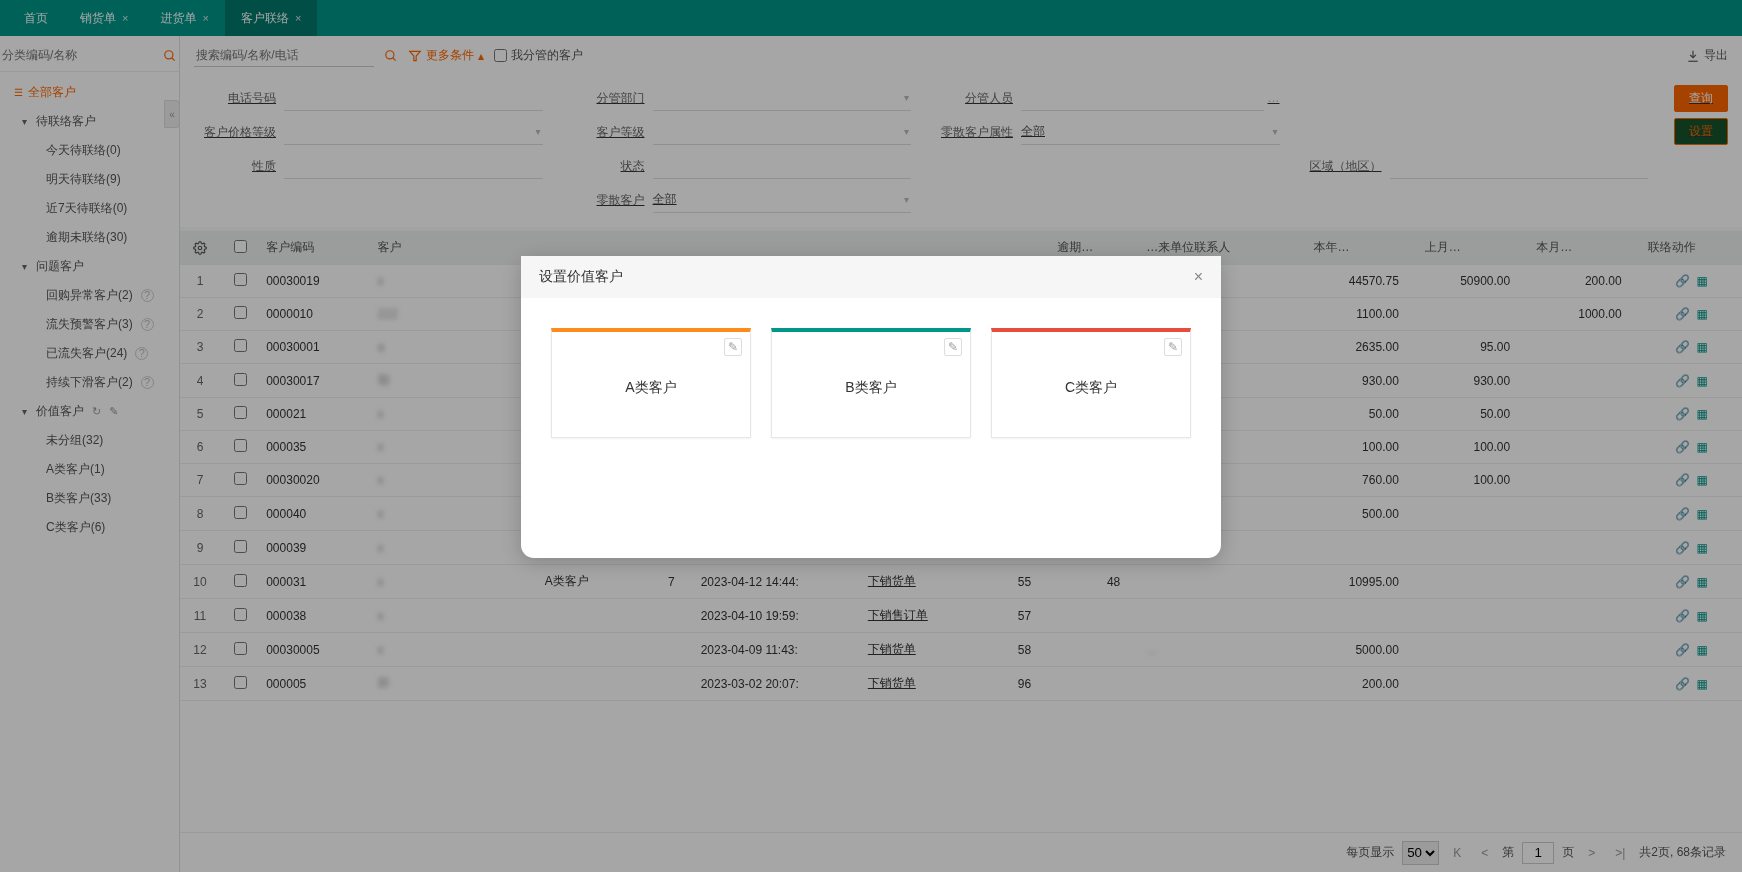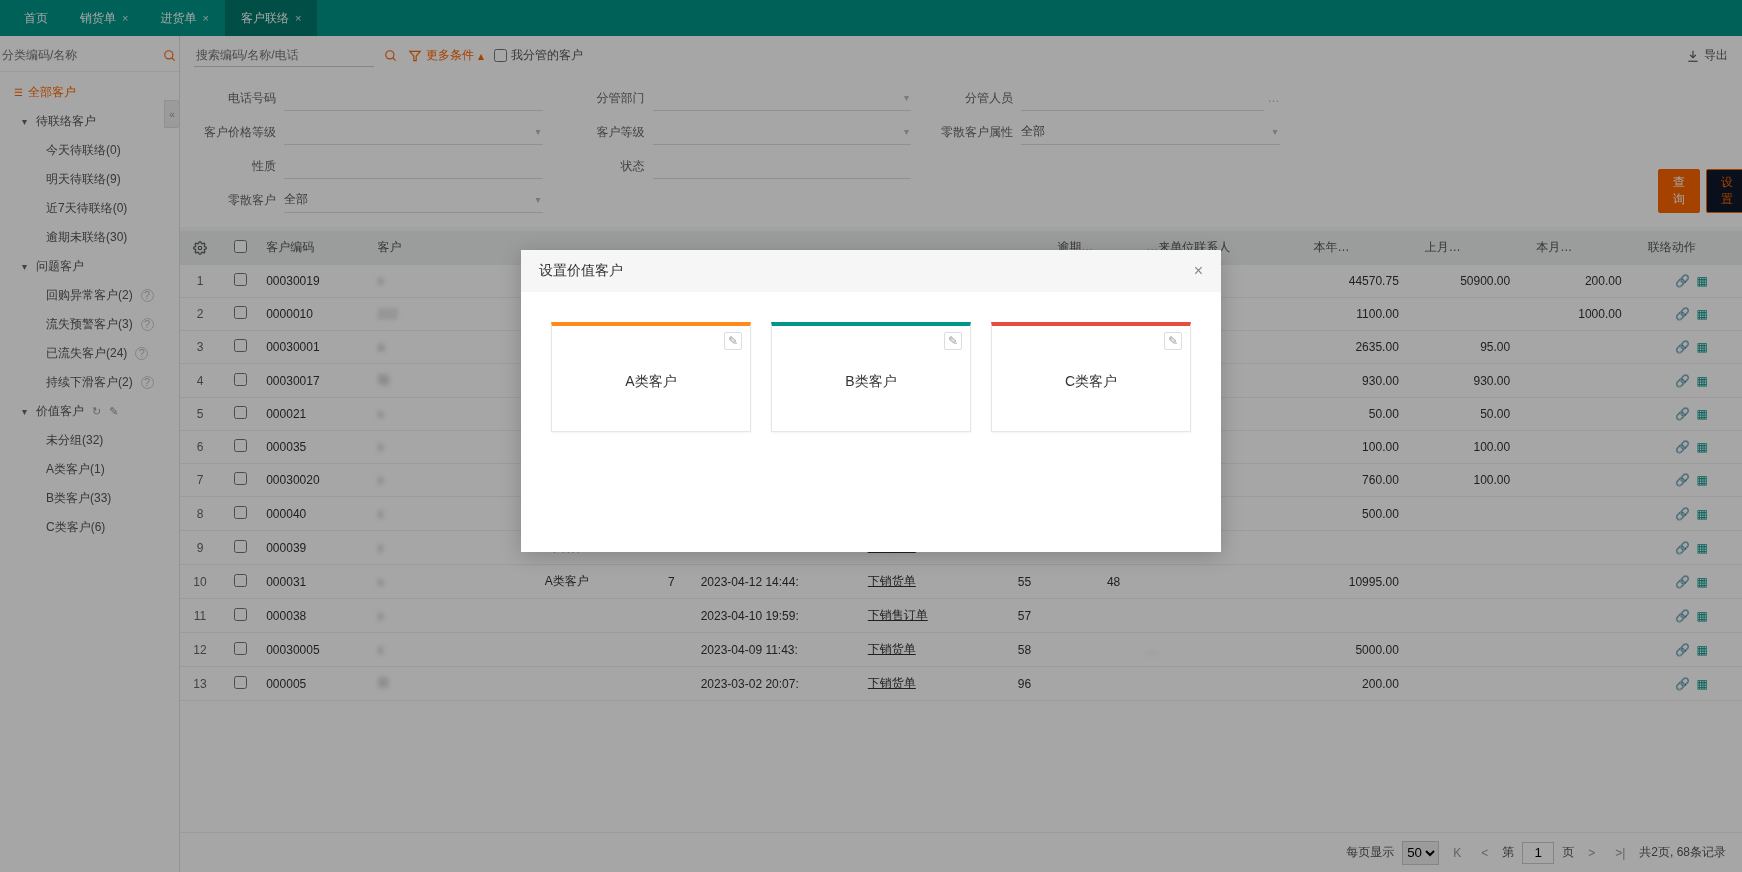--- a/index.html
+++ b/index.html
@@ -37,31 +37,31 @@
 .toolbar { display: flex; align-items: center; padding: 8px 14px; gap: 10px; background: #fff; }
 .toolbar input.search { border: none; border-bottom: 1px solid #ccc; width: 180px; padding: 4px 2px; font-size: 12px; outline: none; }
 .toolbar .search-btn { color: #ff6600; cursor: pointer; }
 .toolbar .more-filter { color: #ff6600; display: flex; align-items: center; gap: 4px; cursor: pointer; }
 .toolbar .chk { display: flex; align-items: center; gap: 4px; color: #555; }
 .toolbar .chk input { width: 13px; height: 13px; }
 .toolbar .spacer { flex: 1; }
 .toolbar .export { color: #555; display: flex; align-items: center; gap: 4px; cursor: pointer; }
 
 
-.filters { background: #fff; padding: 10px 14px 14px; margin: 0 0 4px 0; display: flex; }
+.filters { background: #fff; padding: 10px 14px 14px; margin: 0 0 4px 0; display: flex; text-decoration: underline; }
 .filter-grid { flex: 1; display: grid; grid-template-columns: repeat(4, 1fr); gap: 8px 20px; }
 .filter-item { display: flex; align-items: center; }
 .filter-item label { width: 90px; text-align: right; color: #666; padding-right: 8px; }
 .filter-item .input { flex: 1; height: 26px; border-bottom: 1px solid #ddd; position: relative; display: flex; align-items: center; color: #555; }
 .filter-item .input .caret { position: absolute; right: 2px; color: #bbb; font-size: 10px; }
 .filter-item .dots { color: #bbb; margin-left: 4px; }
-.filter-actions { width: 80px; display: flex; flex-direction: row; gap: 6px; align-items: flex-end; padding-left: 10px; }
+.filter-actions { width: 80px; display: flex; flex-direction: column; gap: 6px; align-items: flex-end; padding-left: 10px; }
 .btn { padding: 4px 14px; border-radius: 2px; cursor: pointer; font-size: 12px; text-align: center; }
 .btn.primary { background: #ff6600; color: #fff; border: 1px solid #ff6600; }
-.btn.outline { background: #0f172a; color: #ff6600; border: 1px solid #ff6600; }
+.btn.outline { background: #14532d; color: #ff6600; border: 1px solid #ff6600; }
 
 
 .table-wrap { flex: 1; overflow: auto; background: #fff; margin: 0; }
 table { border-collapse: collapse; width: 100%; table-layout: fixed; }
 th, td { border-bottom: 1px solid #eee; padding: 8px 6px; text-align: left; white-space: nowrap; overflow: hidden; text-overflow: ellipsis; }
 thead th { background: #eef0f0; color: #555; font-weight: normal; position: sticky; top: 0; }
 th.gear { width: 36px; text-align: center; }
 th.chk, td.chk { width: 36px; text-align: center; }
 td.idx { width: 36px; text-align: center; color: #666; }
 td.num { text-align: right; padding-right: 20px; }
@@ -71,21 +71,21 @@
 .action-ico { display: inline-block; margin: 0 3px; cursor: pointer; }
 
 
 .pagination { height: 40px; display: flex; align-items: center; justify-content: flex-end; padding: 0 16px; gap: 8px; background: #fff; border-top: 1px solid #eee; color: #555; }
 .pagination select { height: 24px; border: 1px solid #ccc; }
 .pagination .pg-btn { padding: 2px 6px; color: #999; cursor: pointer; }
 .pagination input.pg-num { width: 32px; height: 22px; text-align: center; border: 1px solid #ccc; }
 
 
 .overlay { position: absolute; inset: 0; background: rgba(0,0,0,0.35); display: flex; align-items: flex-start; justify-content: center; padding-top: 250px; }
-.modal { width: 700px; background: #fff; border-radius: 0; box-shadow: 0 4px 20px rgba(0,0,0,0.2); }
+.modal { width: 700px; background: #fff; border-radius: 13px; box-shadow: 0 4px 20px rgba(0,0,0,0.2); margin-top: 6px; }
 .modal-header { display: flex; align-items: center; justify-content: space-between; padding: 12px 18px; background: #f6f6f6; font-size: 14px; color: #333; }
 .modal-header .close { font-size: 16px; color: #888; cursor: pointer; }
 .modal-body { padding: 30px 30px 120px; display: flex; gap: 20px; }
 .card { flex: 1; border: 1px solid #e6e6e6; border-top-width: 4px; height: 110px; position: relative; box-shadow: 0 1px 2px rgba(0,0,0,0.05); }
 .card.orange { border-top-color: #ff8c1a; }
 .card.teal   { border-top-color: #009688; }
 .card.red    { border-top-color: #e74c3c; }
 .card .edit { position: absolute; top: 6px; right: 8px; color: #999; font-size: 12px; cursor: pointer; border: 1px solid #ddd; width: 18px; height: 18px; border-radius: 2px; display: flex; align-items: center; justify-content: center; }
 .card .title { text-align: center; line-height: 110px; font-size: 14px; color: #333; }
 
@@ -260,20 +260,24 @@
           <div class="filter-item"></div>
           <div class="filter-item">
             <label>性质</label>
             <div class="input"></div>
           </div>
           <div class="filter-item">
             <label>状态</label>
             <div class="input"></div>
           </div>
           <div class="filter-item"></div>
+          <div class="filter-item">
+            <label>区域（地区）</label>
+            <div class="input"></div>
+          </div>
           <div class="filter-item"></div>
           <div class="filter-item">
             <label>零散客户</label>
             <div class="input">
               <span>全部</span>
               <span class="caret">▾</span>
             </div>
           </div>
           <div class="filter-item"></div>
         </div>

